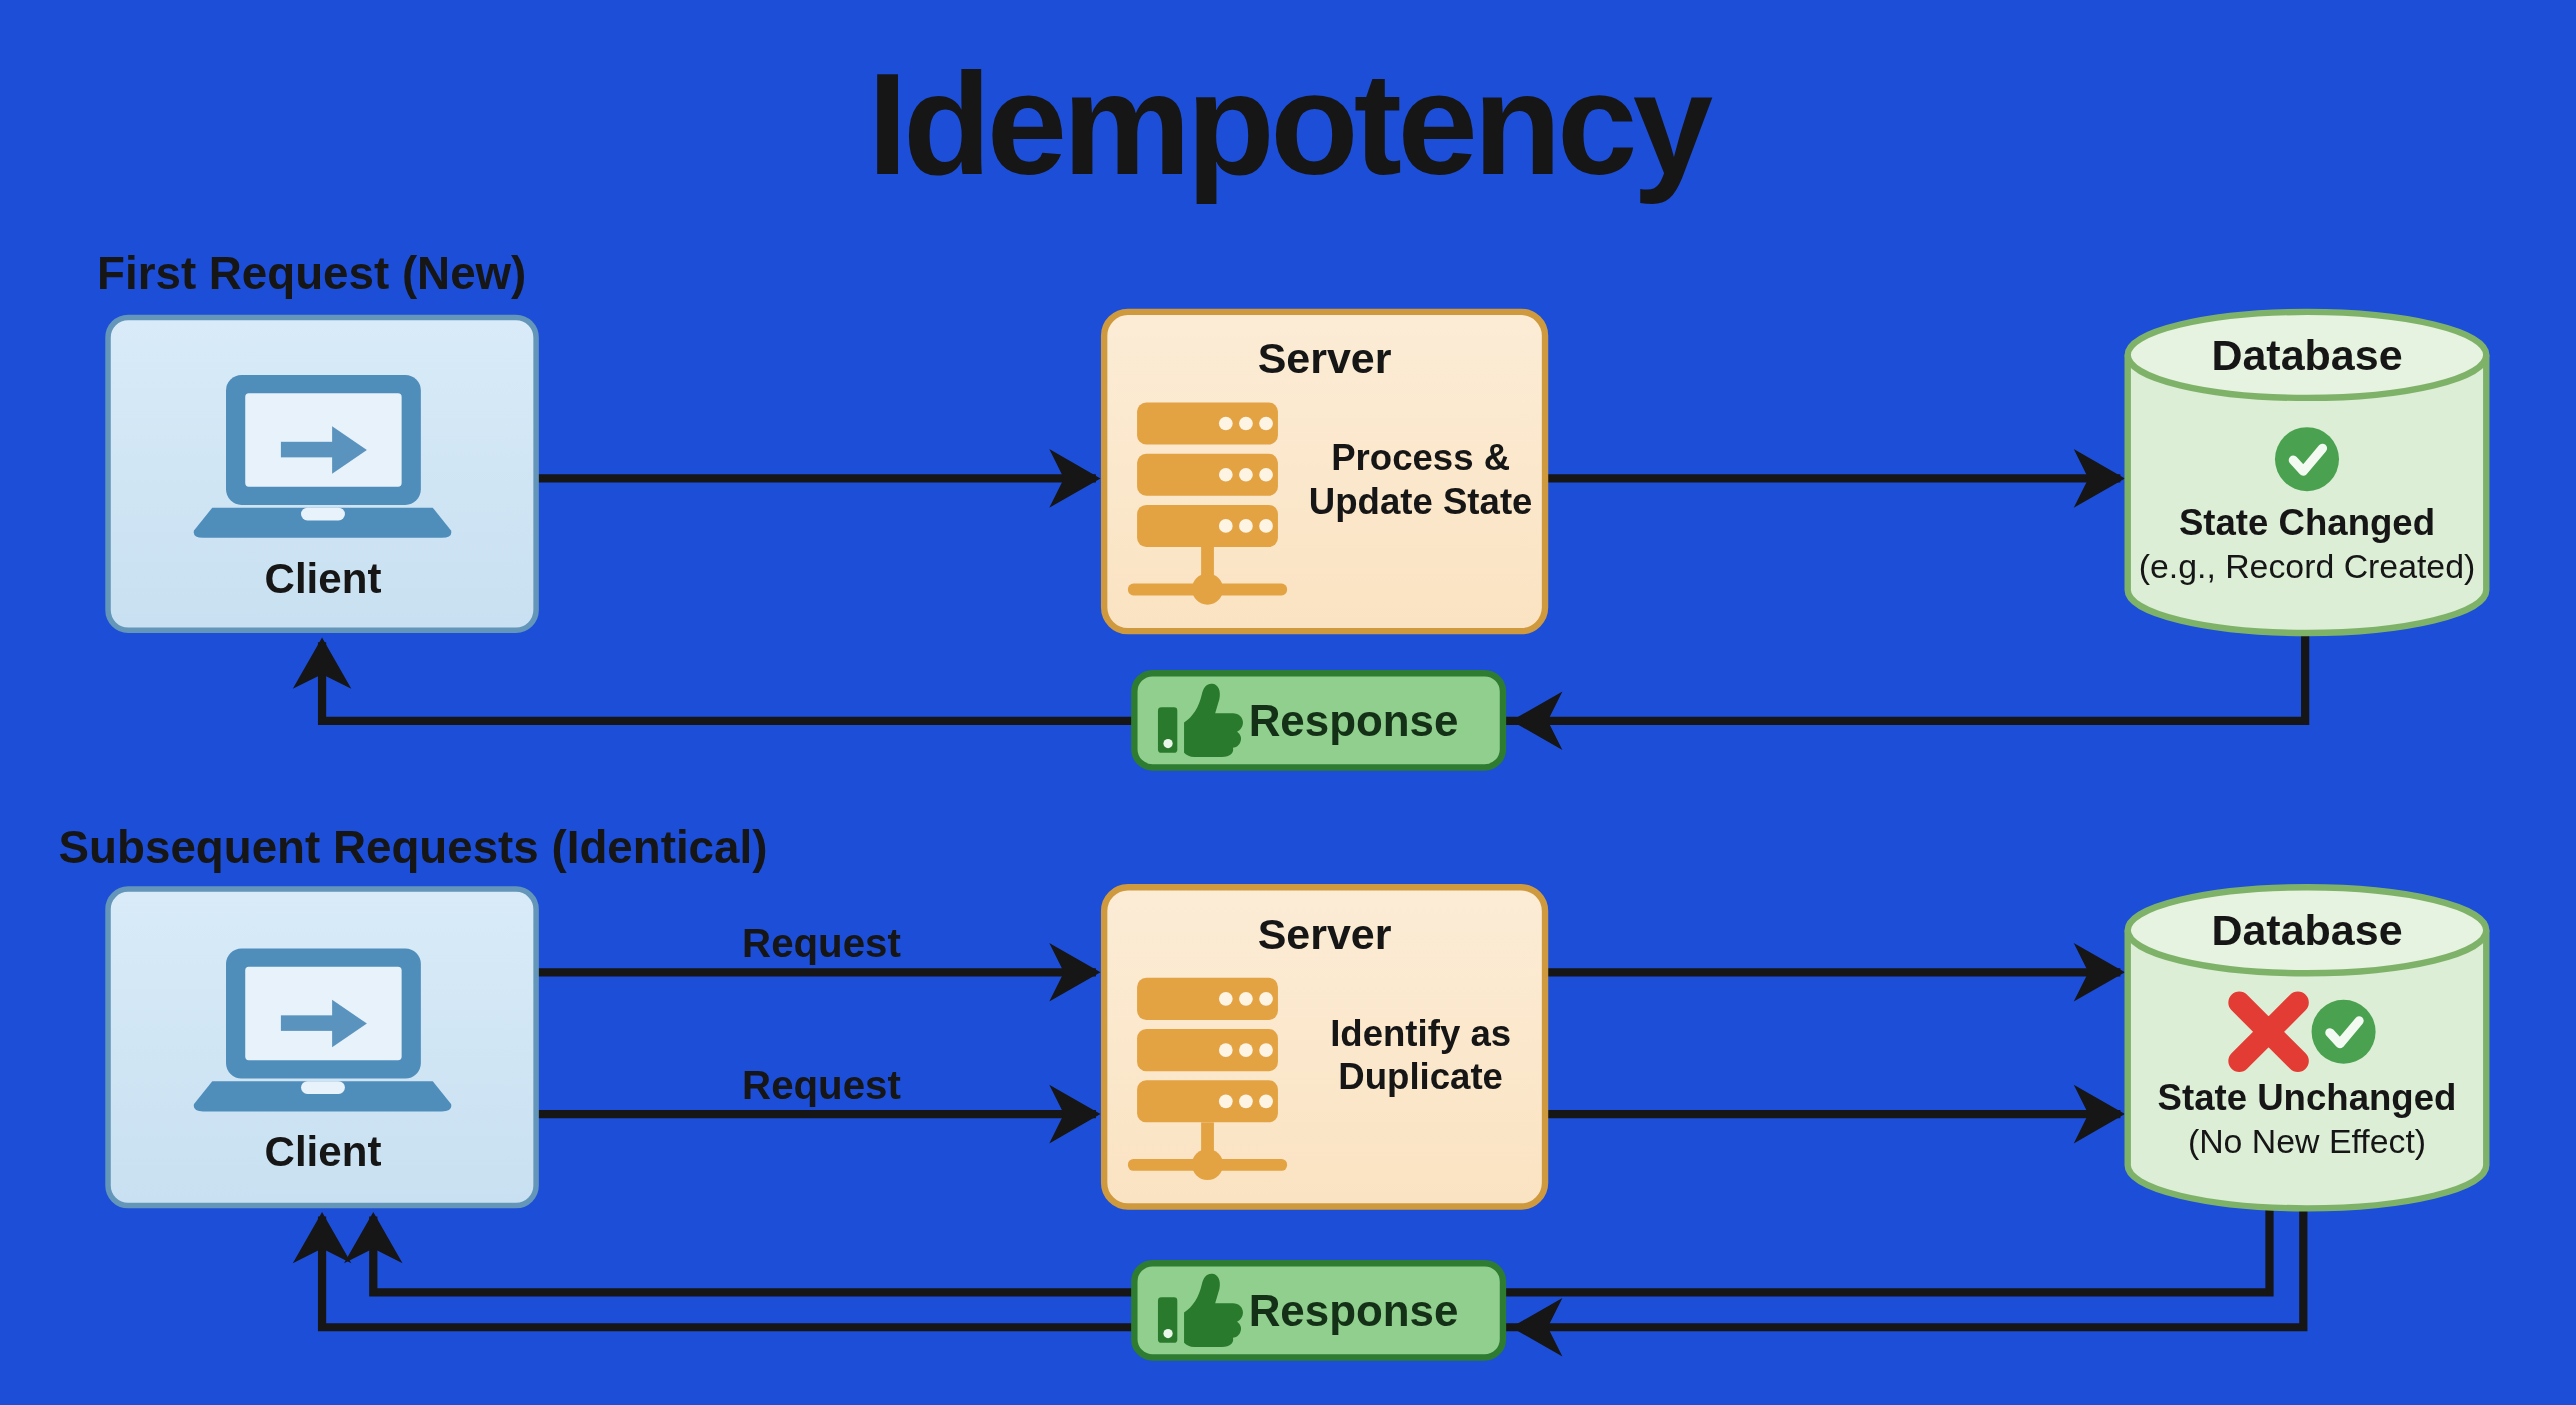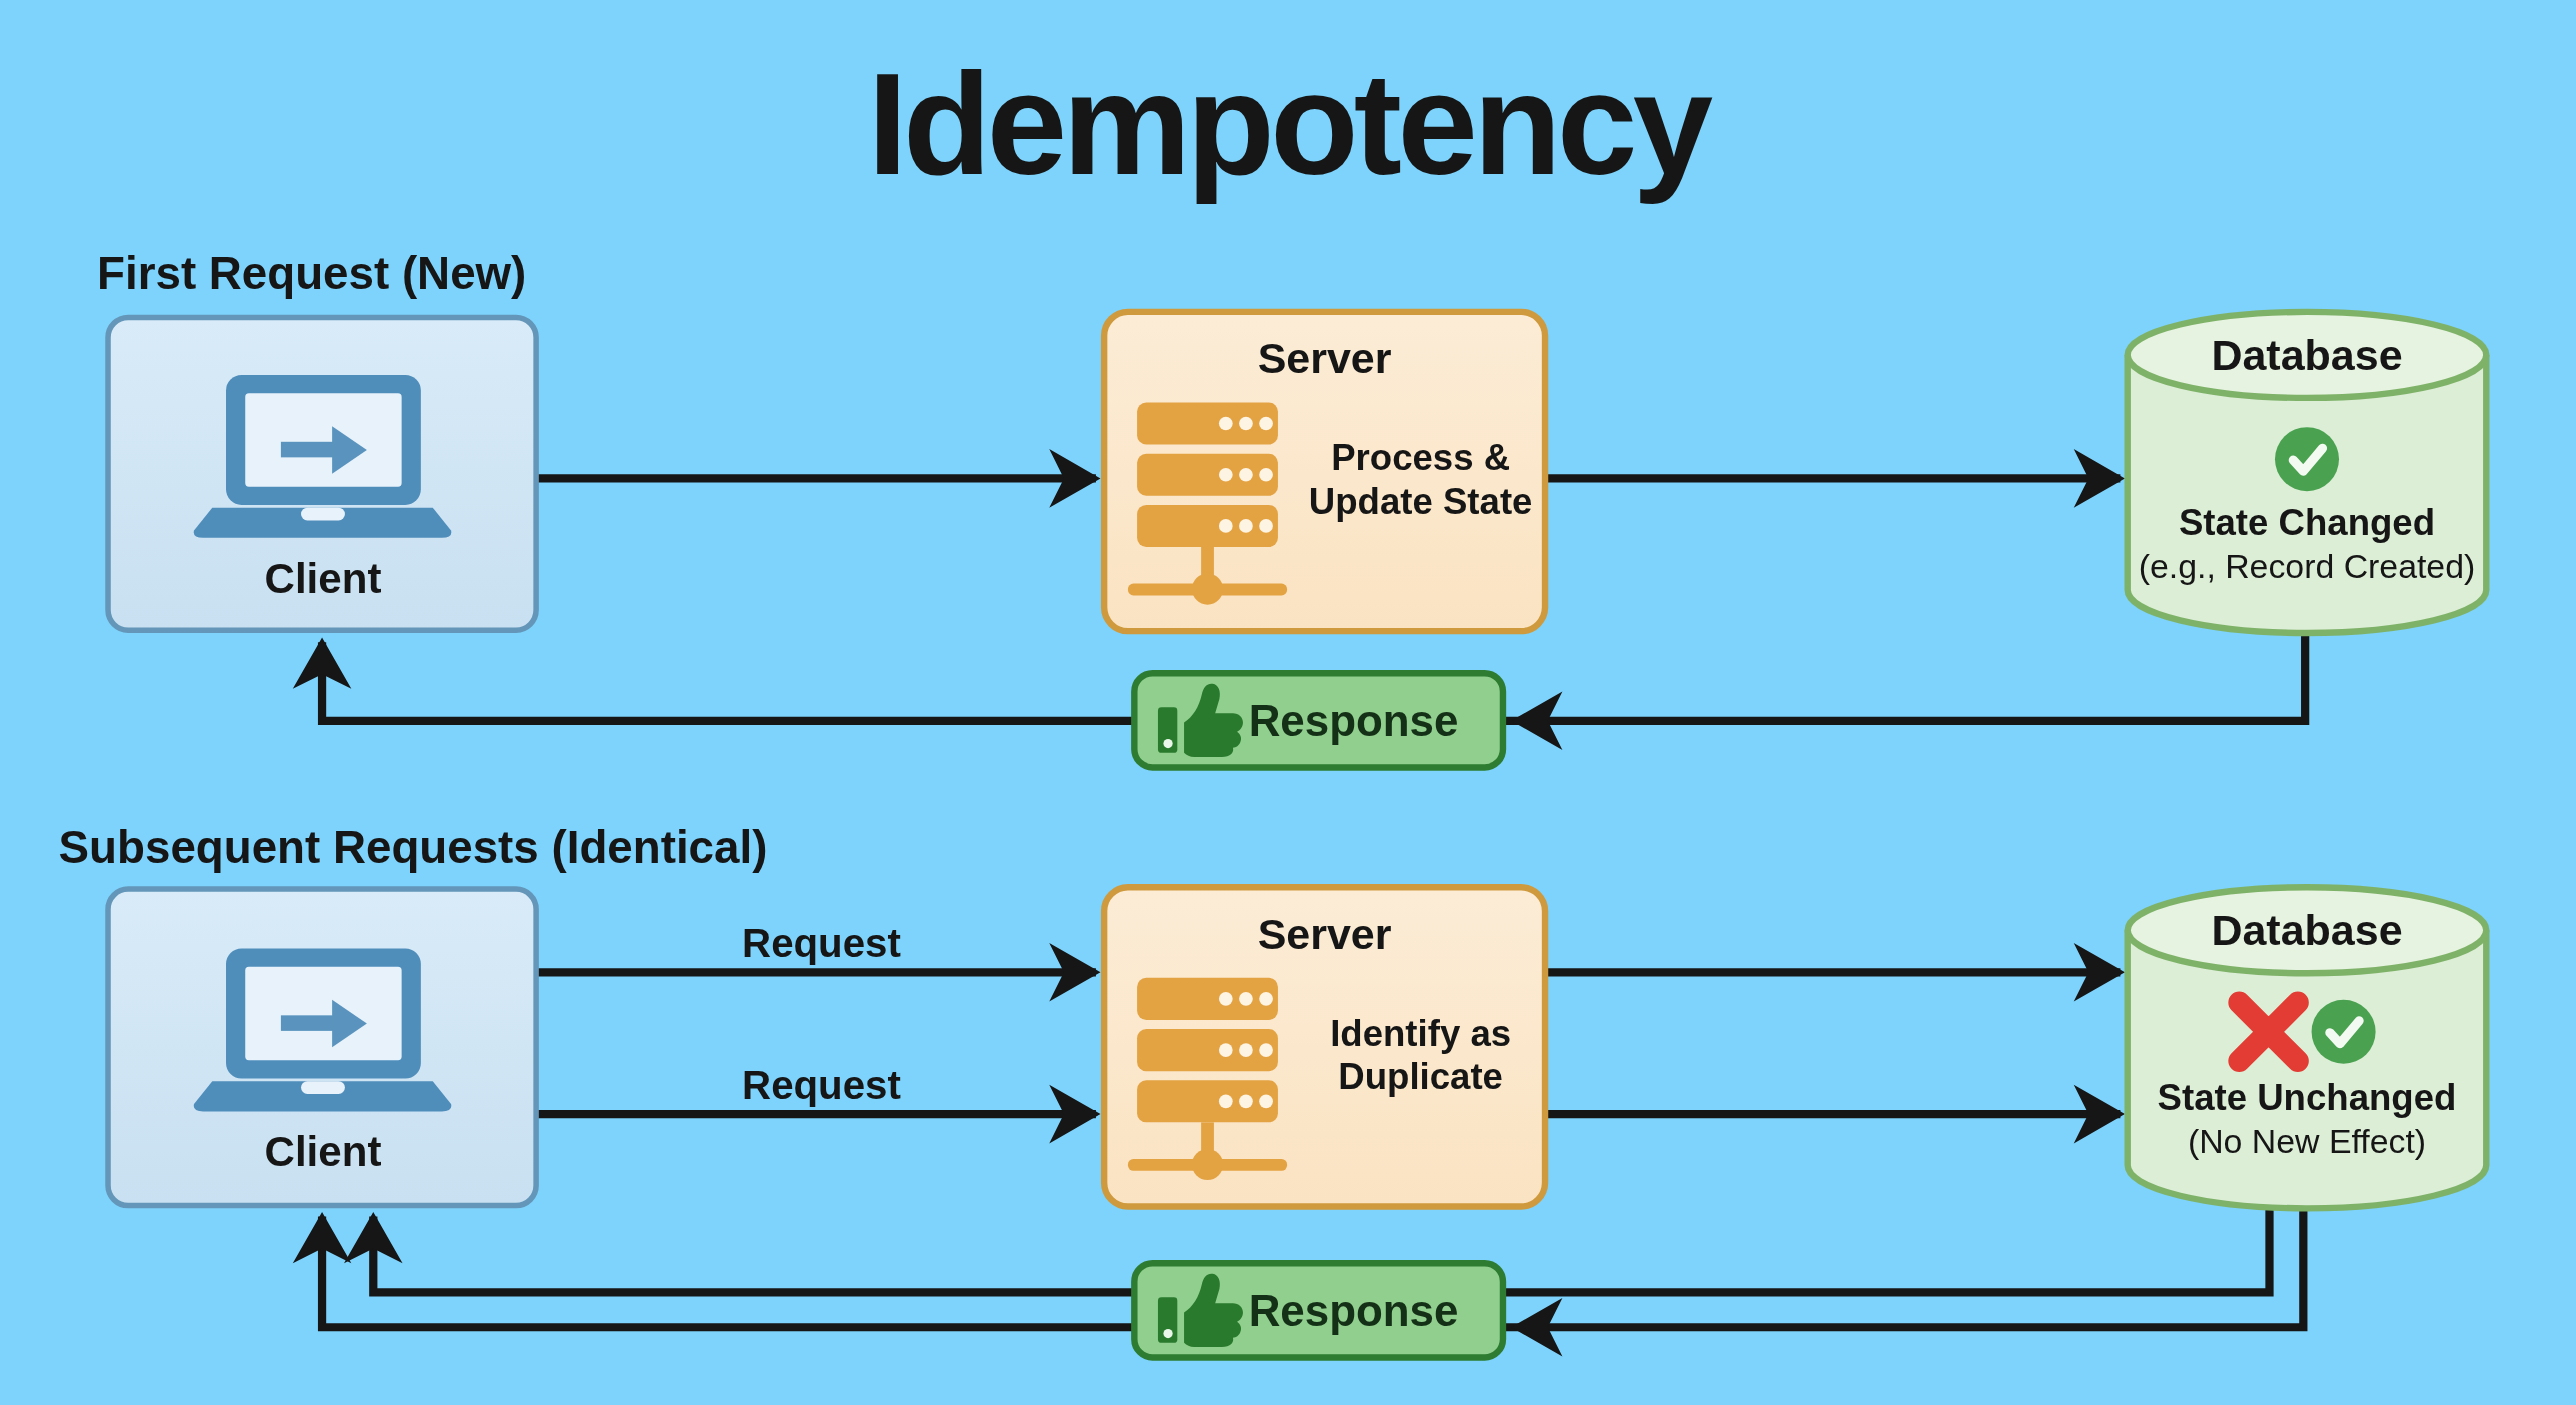--- a/index.html
+++ b/index.html
@@ -1,16 +1,16 @@
 <!DOCTYPE html>
 <html style="font-size:14.6px"><head>
 <meta charset="utf-8">
 <style>
   html,body{margin:0;padding:0;background:#eceae6;}
-  .stage{width:2576px;height:1405px;background:#7dd3fc;position:relative;overflow:hidden;}
+  .stage{width:2576px;height:1405px;background:#1d4ed8;position:relative;overflow:hidden;}
   svg{display:block;width:100%;height:100%;}
   text{fill:#161616;font-family:"Liberation Sans","DejaVu Sans",sans-serif;}
   .t-title{font-size:158px;font-weight:700;letter-spacing:-5px;}
   .t-heading{font-size:50px;font-weight:700;}
   .t-boxtitle{font-size:47px;font-weight:700;}
   .t-client{font-size:46px;font-weight:700;}
   .t-note{font-size:40px;font-weight:700;}
   .t-status{font-size:40px;font-weight:700;}
   .t-paren{font-size:37px;font-weight:400;}
   .t-request{font-size:44px;font-weight:700;}

